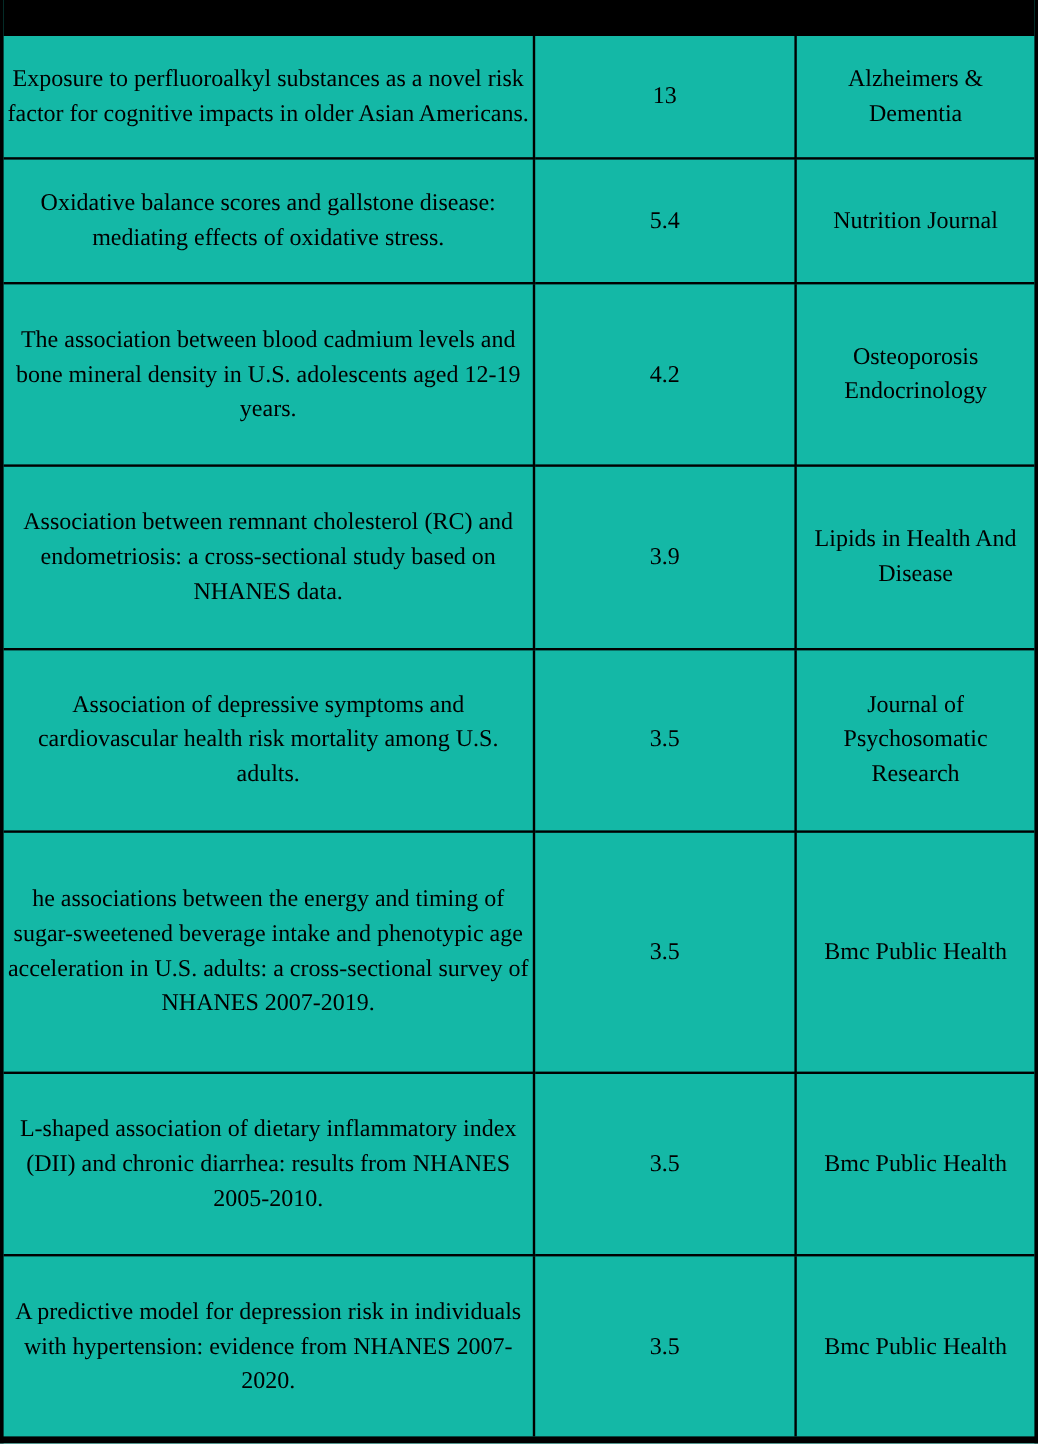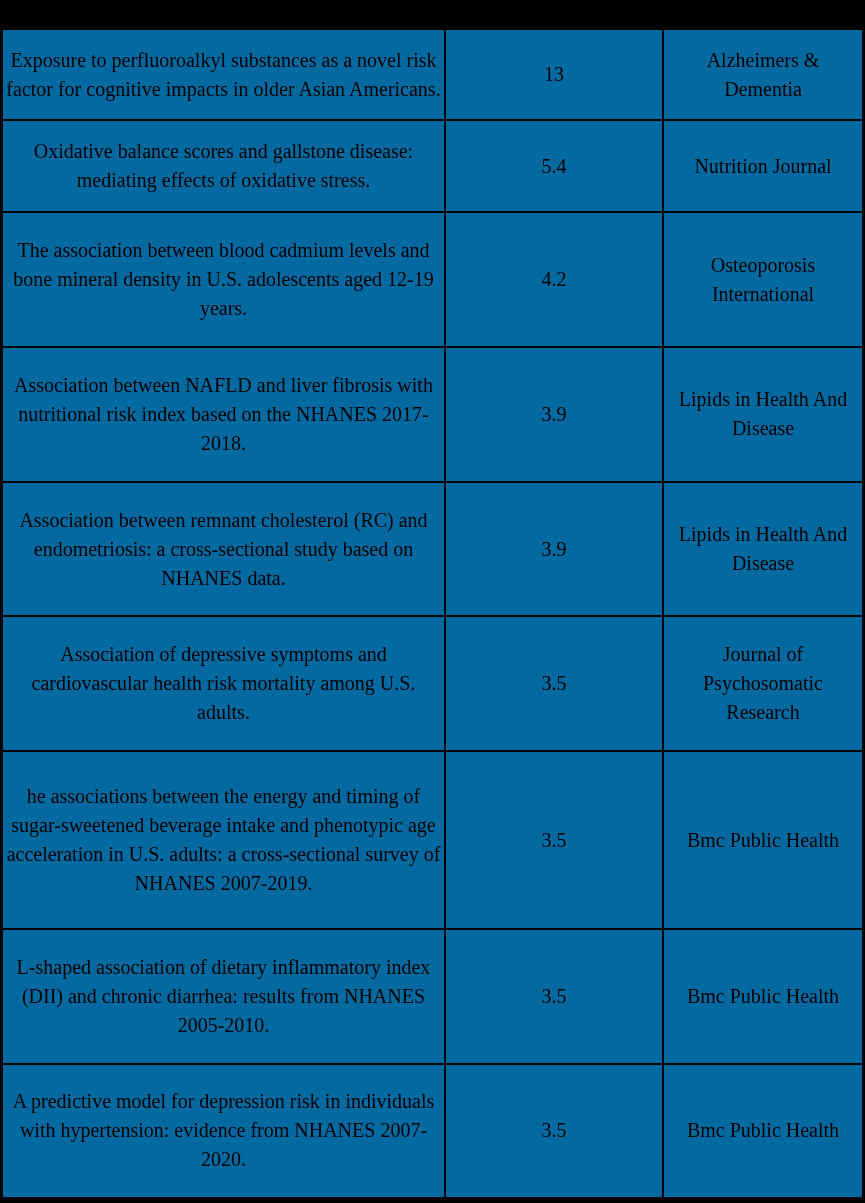--- a/index.html
+++ b/index.html
@@ -10,21 +10,21 @@
   }
   .table-wrap {
     width: 865px;
     height: 1203px;
     box-sizing: border-box;
     border-left: 3px solid #000000;
     border-right: 3px solid #000000;
     border-bottom: 6px solid #000000;
     display: flex;
     flex-direction: column;
-    background: #0369a1;
+    background: #14b8a6;
   }
   .header-bar {
     height: 30px;
     flex: 0 0 30px;
     background: #000000;
     display: flex;
   }
   .header-bar .hcell { flex: 1; }
   table.pub-table {
     flex: 1 1 auto;
@@ -73,26 +73,21 @@
           <td>Alzheimers &amp; Dementia</td>
         </tr>
         <tr>
           <td>Oxidative balance scores and gallstone disease: mediating effects of oxidative stress.</td>
           <td>5.4</td>
           <td>Nutrition Journal</td>
         </tr>
         <tr>
           <td>The association between blood cadmium levels and bone mineral density in U.S. adolescents aged 12-19 years.</td>
           <td>4.2</td>
-          <td>Osteoporosis International</td>
-        </tr>
-        <tr>
-          <td>Association between NAFLD and liver fibrosis with nutritional risk index based on the NHANES 2017-2018.</td>
-          <td>3.9</td>
-          <td>Lipids in Health And Disease</td>
+          <td>Osteoporosis Endocrinology</td>
         </tr>
         <tr>
           <td>Association between remnant cholesterol (RC) and endometriosis: a cross-sectional study based on NHANES data.</td>
           <td>3.9</td>
           <td>Lipids in Health And Disease</td>
         </tr>
         <tr>
           <td>Association of depressive symptoms and cardiovascular health risk mortality among U.S. adults.</td>
           <td>3.5</td>
           <td>Journal of Psychosomatic Research</td>

